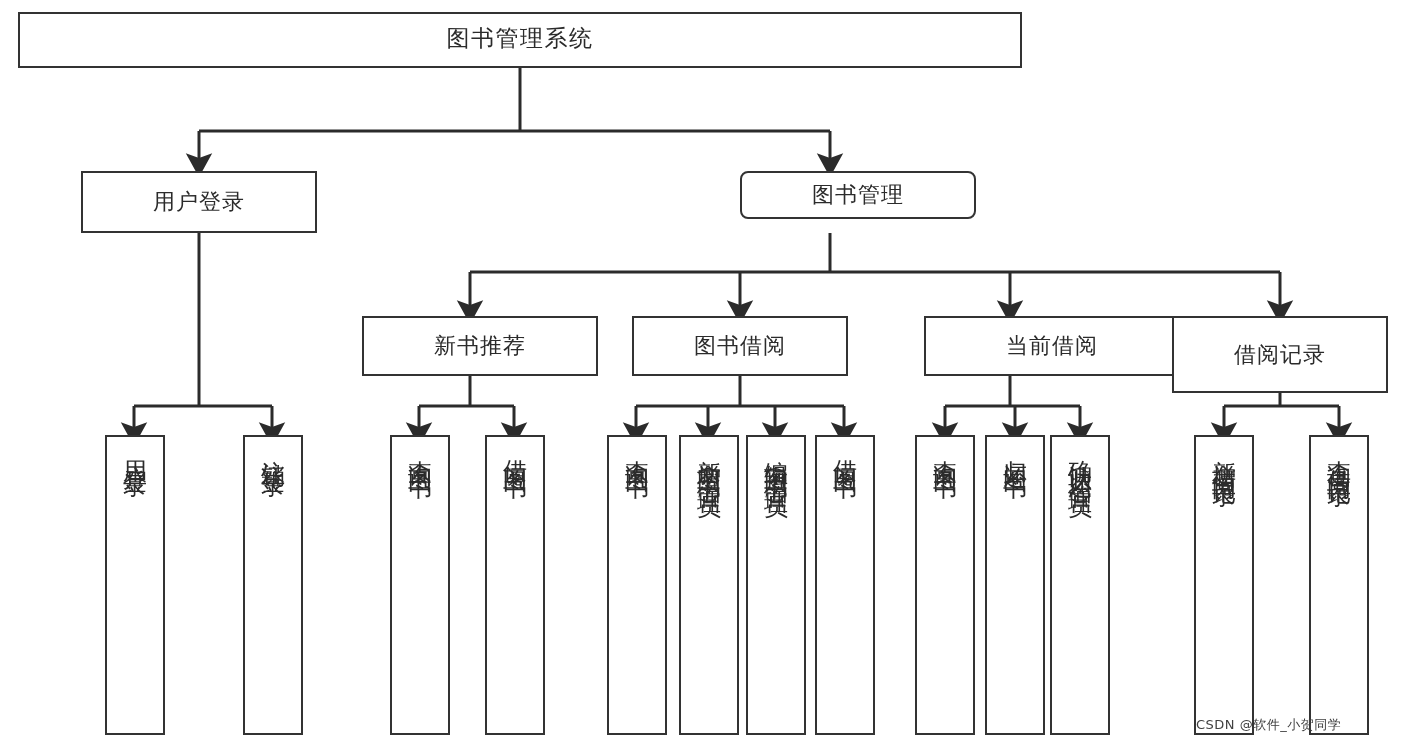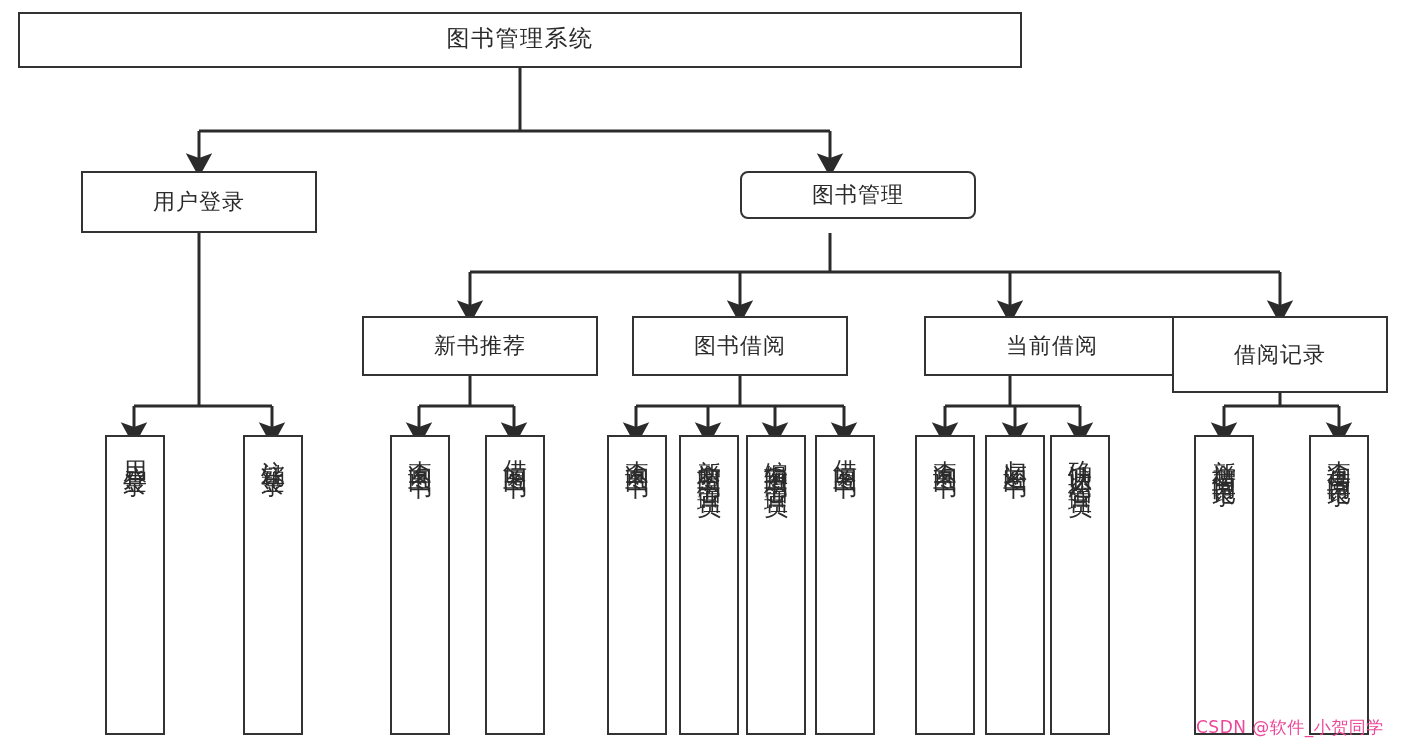--- a/index.html
+++ b/index.html
@@ -57,22 +57,22 @@
     writing-mode:vertical-rl;
     text-orientation:upright;
     font-size:24px;
     letter-spacing:5px;
     line-height:1;
   }
   #watermark{
     position:absolute;
     left:1196px;
     top:716px;
-    font-size:17px;
-    color:#ec4899;
+    font-size:13px;
+    color:#404040;
     letter-spacing:0.5px;
     white-space:nowrap;
     z-index:5;
     user-select:none;
   }
 </style>
 </head>
 <body>
 
 <div id="canvas">

